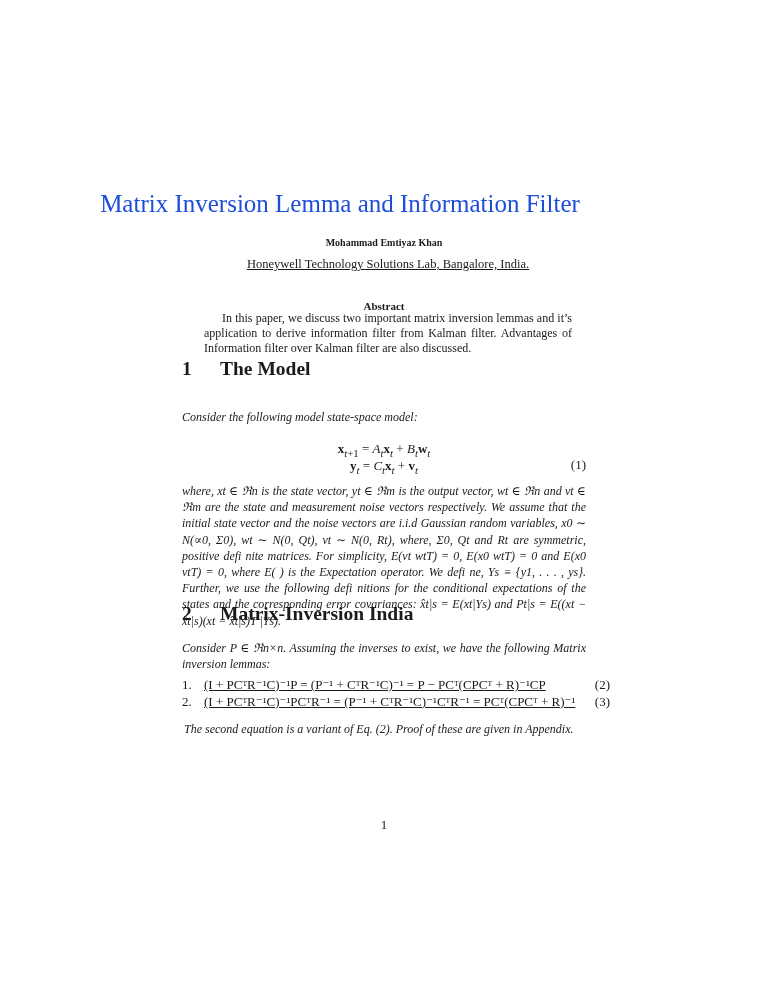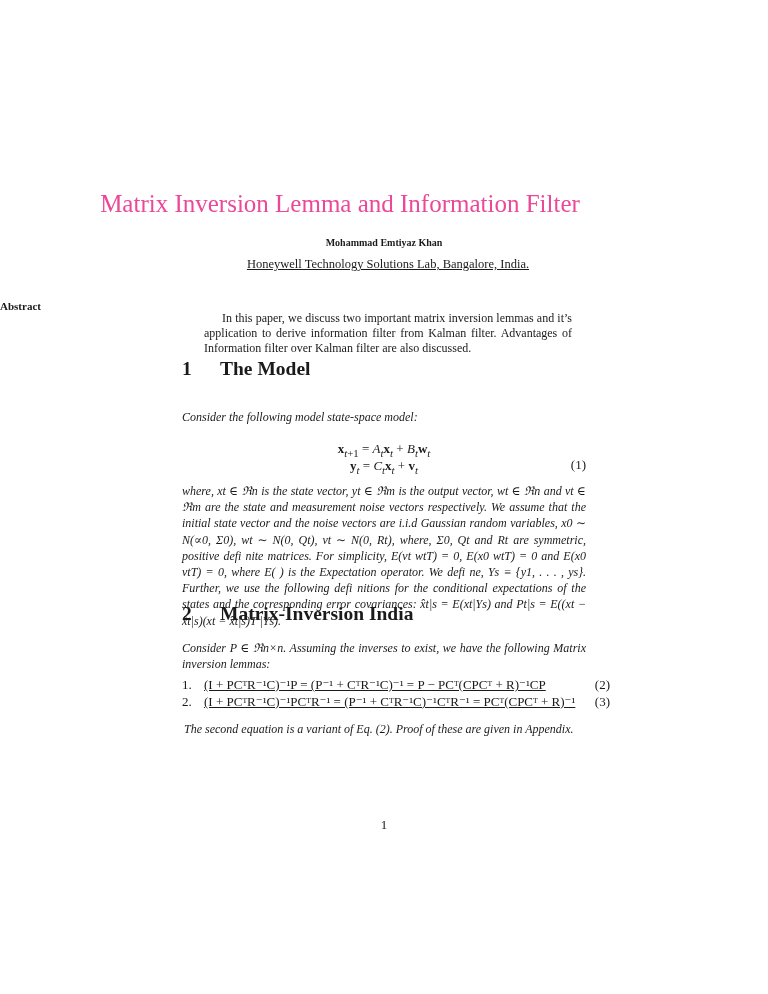--- a/index.html
+++ b/index.html
@@ -1,22 +1,22 @@
 <!DOCTYPE html>
 <html><head>
 <meta charset="utf-8">
 <style>
   html, body { margin:0; padding:0; background:#ffffff; }
   body { width:768px; height:994px; position:relative; overflow:hidden;
          font-family:"Liberation Serif", "DejaVu Serif", serif; color:#1a1a1a; }
   .abs { position:absolute; }
-  .title { left:0; width:680px; top:190px; text-align:center; font-size:25px; font-weight:normal; color:#ec4899; }
+  .title { left:0; width:680px; top:190px; text-align:center; font-size:25px; font-weight:normal; color:#1d4ed8; }
   .author { left:0; width:768px; top:237px; text-align:center; font-size:10px; font-weight:bold; }
   .affil { left:4px; width:768px; top:257px; text-align:center; font-size:12.5px;text-decoration:underline; }
-  .abs-head { left:0; width:768px; top:300px; text-align:left; font-size:11px; font-weight:bold; }
+  .abs-head { left:0; width:768px; top:300px; text-align:center; font-size:11px; font-weight:bold; }
   .abs-body { left:204px; width:368px; top:311px; font-size:12px; line-height:15px; text-align:justify; text-indent:18px; }
   .sec { left:182px; top:358px; font-size:19.5px; font-weight:bold; }
   .sec .num { display:inline-block; width:38px; }
   .sec2 { top:603px; }
   .para { left:182px; width:404px; font-size:12px; line-height:16.2px; text-align:justify;font-style:italic; }
   .p1 { top:409px; }
   .eq1 { left:0; width:768px; top:441px; }
   .eqline { position:absolute; left:0; width:768px; font-size:13px; text-align:center; }
   .eqno { position:absolute; right:182px; top:457px; font-size:13px; }
   .p2 { top:483px; }

